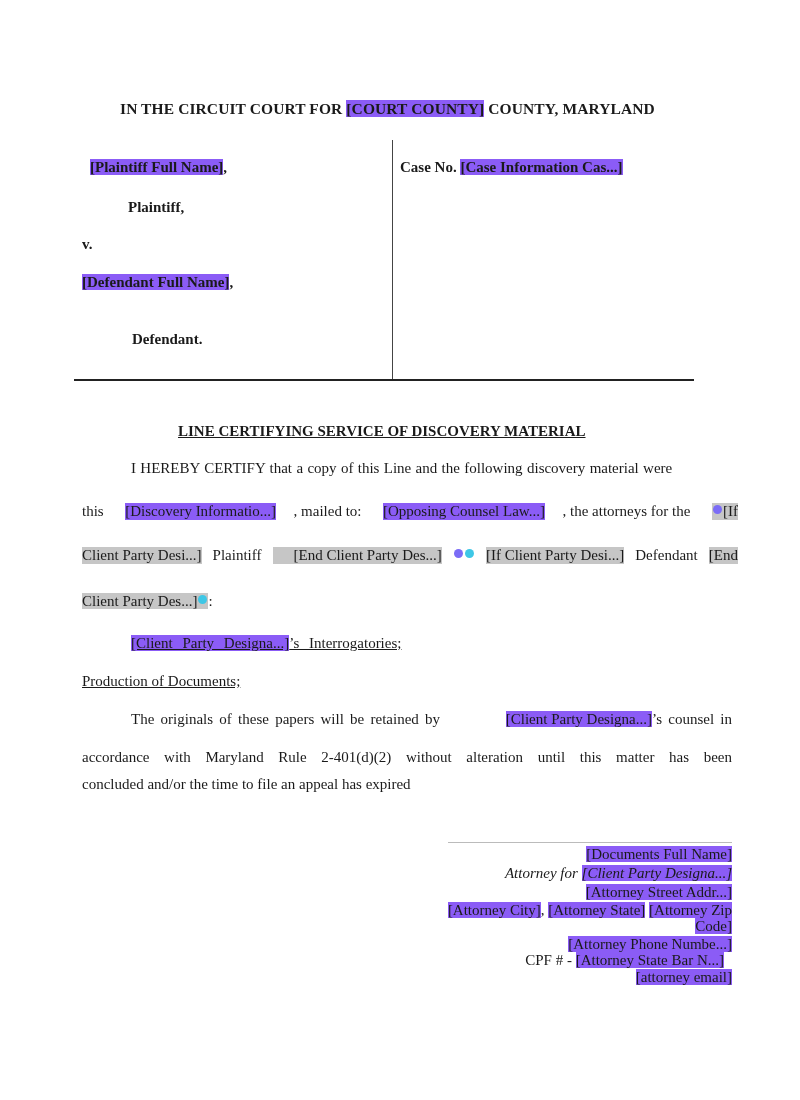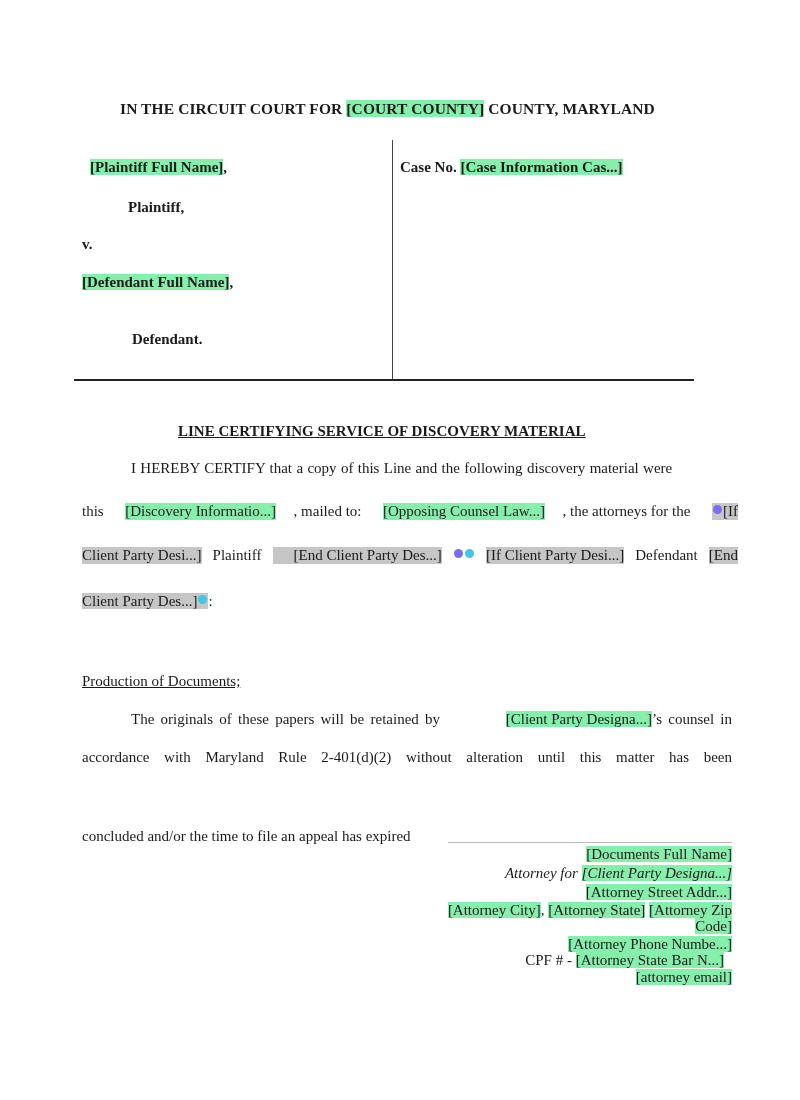--- a/index.html
+++ b/index.html
@@ -1,18 +1,18 @@
 <!DOCTYPE html>
 <html><head>
 <meta charset="utf-8">
 <style>
   html, body { margin:0; padding:0; background:#ffffff; }
   body { width:800px; height:1100px; position:relative; overflow:hidden;
          font-family:"Liberation Serif", "DejaVu Serif", serif; color:#1a1a1a; }
-  .hl { background:#86efac; }
+  .hl { background:#8b5cf6; }
   .gr { background:#c6c6c6; }
   .abs { position:absolute; white-space:nowrap; }
   .court-title { left:0; width:800px; top:100px; text-align:left; font-size:15.5px; font-weight:bold; letter-spacing:0.1px; }
   .court-title .inner { position:absolute; left:120px; }
   .caption-text { font-size:15px; font-weight:bold; }
   .vline { position:absolute; left:392px; top:140px; width:1px; height:240px; background:#444; }
   .hline { position:absolute; left:74px; top:379px; width:620px; height:2px; background:#222; }
   .heading { top:423px; left:178px; font-size:15px; font-weight:bold; text-decoration:underline; }
   .body-line { font-size:15px; }
   .dot { display:inline-block; width:9px; height:9px; border-radius:50%; vertical-align:2px; margin:0 1px; }
@@ -72,29 +72,30 @@
     <span class="gr" style="margin-left:-4px;">[If Client Party Desi...]</span>
     <span style="margin-left:-4px;">Defendant</span>
     <span class="gr" style="margin-left:-4px;">[End</span>
 </div>
 
 <div class="abs body-line" style="left:82px; top:593px;">
   <span class="gr"><span>Client Party Des...]</span><span class="dot cyan"></span></span><span>:</span>
 </div>
 
 <div class="abs body-line ul" style="left:131px; top:635px; width:613px; display:flex; justify-content:space-between;">
+  <span><span class="hl" style="word-spacing:6px;">[Client Party Designa...]</span><span style="word-spacing:6px;">’s Interrogatories;</span></span>
 </div>
 <div class="abs body-line ul" style="left:82px; top:673px;">Production of Documents;</div>
 
 <div class="abs body-line" style="left:131px; top:711px; width:601px; display:flex; justify-content:space-between;">
   <span style="word-spacing:2.5px;">The originals of these papers will be retained by </span>
   <span><span class="hl">[Client Party Designa...]</span><span style="word-spacing:2.5px;">’s counsel in</span></span>
 </div>
 <div class="abs body-line" style="left:82px; top:749px; width:650px; text-align:justify; text-align-last:justify; white-space:normal;">accordance with Maryland Rule 2-401(d)(2) without alteration until this matter has been</div>
-<div class="abs body-line" style="left:82px; top:828px;">concluded and/or the time to file an appeal has expired</div>
+<div class="abs body-line" style="left:82px; top:776px;">concluded and/or the time to file an appeal has expired</div>
 
 <div class="sig-rule"></div>
 <div class="sig" style="top:846px;">
   <span class="hl">[Documents Full Name]</span>
 </div>
 <div class="sig" style="top:865px; font-style:italic;">
   <span>Attorney for </span><span class="hl">[Client Party Designa...]</span>
 </div>
 <div class="sig" style="top:884px;">
   <span class="hl">[Attorney Street Addr...]</span>

